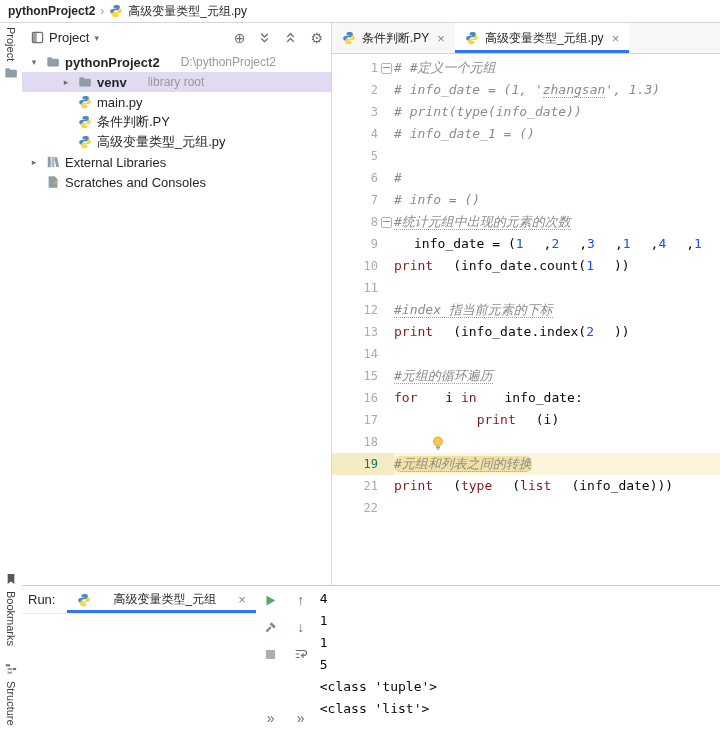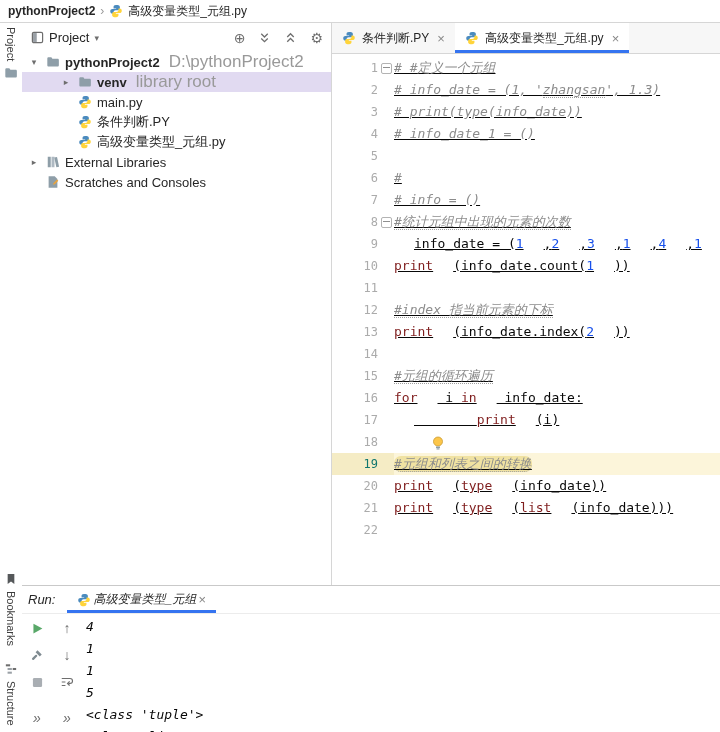--- a/index.html
+++ b/index.html
@@ -27,50 +27,50 @@
   .project-header{height:29px;display:flex;align-items:center;gap:5px;padding:0 8px;}
   .ph-title{font-size:13px;}
   .ph-caret{color:#6E6E6E;font-size:9px;}
   .ph-icons{margin-left:auto;display:flex;gap:13px;align-items:center;}
   .ph-ico{color:#6E6E6E;font-size:14px;line-height:14px;display:inline-flex;align-items:center;}
   .tree-row{height:20px;display:flex;align-items:center;gap:5px;font-size:13px;white-space:nowrap;}
   .tree-row.selected{background:#E1DAF1;}
   .chev{width:12px;font-size:9px;color:#6E6E6E;text-align:center;flex:none;}
   .t-icon{width:15px;height:15px;display:inline-flex;align-items:center;justify-content:center;flex:none;}
   .t-label.bold{font-weight:700;}
-  .t-hint{color:#999;margin-left:4px;font-size:17px;}
+  .t-hint{color:#999;margin-left:16px;font-size:12px;}
   
   .editor{position:absolute;left:332px;top:23px;right:0;bottom:147px;display:flex;flex-direction:column;overflow:hidden;background:#fff;}
   .tab-bar{height:30px;flex:none;background:#F7F7F7;border-bottom:1px solid #D6D6D6;display:flex;align-items:stretch;}
   .etab{display:flex;align-items:center;gap:6px;padding:0 10px;font-size:12px;background:#F7F7F7;white-space:nowrap;}
   .etab.active{background:#fff;box-shadow:inset 0 -3px 0 #3574F0;}
   .etab .close{color:#878787;font-size:13px;margin-left:2px;}
   .editor-body{flex:1;overflow:hidden;padding-top:3px;}
   .code-row{display:flex;height:22px;line-height:22px;font-family:"DejaVu Sans Mono","Liberation Mono",monospace;font-size:13px;}
   .ln{width:46px;text-align:right;color:#ABABAB;font-size:12px;flex:none;}
   .fold-col{width:16px;flex:none;display:flex;align-items:center;justify-content:center;}
   .fold-box{width:9px;height:9px;border:1px solid #B3B3B3;border-radius:2px;position:relative;}
   .fold-box:after{content:"";position:absolute;left:1px;right:1px;top:3px;height:1px;background:#8F8F8F;}
-  .code-text{flex:1;white-space:pre;color:#080808;text-decoration:underline;}
+  .code-text{flex:1;white-space:pre;color:#080808;}
   .code-row.hl .code-text{background:#FCF5DA;}
   .code-row.hl .ln{background:#F5ECC5;color:#0f766e;}
   .code-row.hl .fold-col{background:#F5ECC5;}
   .tk-comment{color:#8C8C8C;font-style:italic;}
   .tk-typo{border-bottom:1px dotted #9F9F9F;}
   .tk-kw{color:#7f1d1d;}
   .tk-num{color:#1750EB;}
   .tk-plain{color:#080808;margin-left:20px;}
   .tk-hl{background:#F0E2A2;border-radius:7px;}
   .bulb{display:inline-flex;width:14px;margin-left:38px;vertical-align:middle;}
   
   .run-panel{position:absolute;left:22px;right:0;top:585px;bottom:0;border-top:1px solid #C9C9C9;
-    background:#fff;display:flex;flex-direction:column;overflow:hidden;font-style:italic;}
+    background:#fff;display:flex;flex-direction:row;overflow:hidden;}
   .run-header{height:27px;flex:none;display:flex;align-items:stretch;padding-left:6px;border-bottom:1px solid #ECECEC;}
   .run-label{font-size:13px;align-self:center;}
-  .run-tab{display:flex;align-items:center;gap:2px;padding:0 10px;margin-left:12px;font-size:12px;
+  .run-tab{display:flex;align-items:center;gap:22px;padding:0 10px;margin-left:12px;font-size:12px;
     background:#fff;box-shadow:inset 0 -3px 0 #3574F0;white-space:nowrap;}
   .run-tab .close{color:#878787;font-size:13px;}
   .run-body{flex:1;display:flex;overflow:hidden;}
   .run-col{width:30px;flex:none;display:flex;flex-direction:column;align-items:center;gap:11px;padding:6px 0;}
   .run-ico{width:16px;height:16px;display:flex;align-items:center;justify-content:center;color:#6E6E6E;font-size:14px;}
   .run-ico.push{margin-top:auto;}
   .console{flex:1;font-family:"DejaVu Sans Mono","Liberation Mono",monospace;font-size:13px;line-height:22px;
     color:#080808;padding:2px 0 0 4px;overflow:hidden;white-space:pre;}
 </style>
 </head>
@@ -340,25 +340,20 @@
               <rect x="4" y="10.5" width="4" height="1.5" fill="#8E9EA8"></rect>
               <rect x="4.5" y="12.3" width="3" height="1.2" fill="#8E9EA8"></rect>
             </svg></span></span>
       </div>
       <div class="code-row hl">
         <span class="ln">19</span>
         <span class="fold-col"></span>
         <span class="code-text"><span class="tk-comment tk-typo tk-hl">#元组和列表之间的转换</span></span>
       </div>
       <div class="code-row">
-        <span class="ln">20</span>
-        <span class="fold-col"></span>
-        <span class="code-text"><span class="tk-kw">print</span><span class="tk-plain">(</span><span class="tk-kw">type</span><span class="tk-plain">(info_date))</span></span>
-      </div>
-      <div class="code-row">
         <span class="ln">21</span>
         <span class="fold-col"></span>
         <span class="code-text"><span class="tk-kw">print</span><span class="tk-plain">(</span><span class="tk-kw">type</span><span class="tk-plain">(</span><span class="tk-kw">list</span><span class="tk-plain">(info_date)))</span></span>
       </div>
       <div class="code-row">
         <span class="ln">22</span>
         <span class="fold-col"></span>
       </div>
     </div>
 </div>

